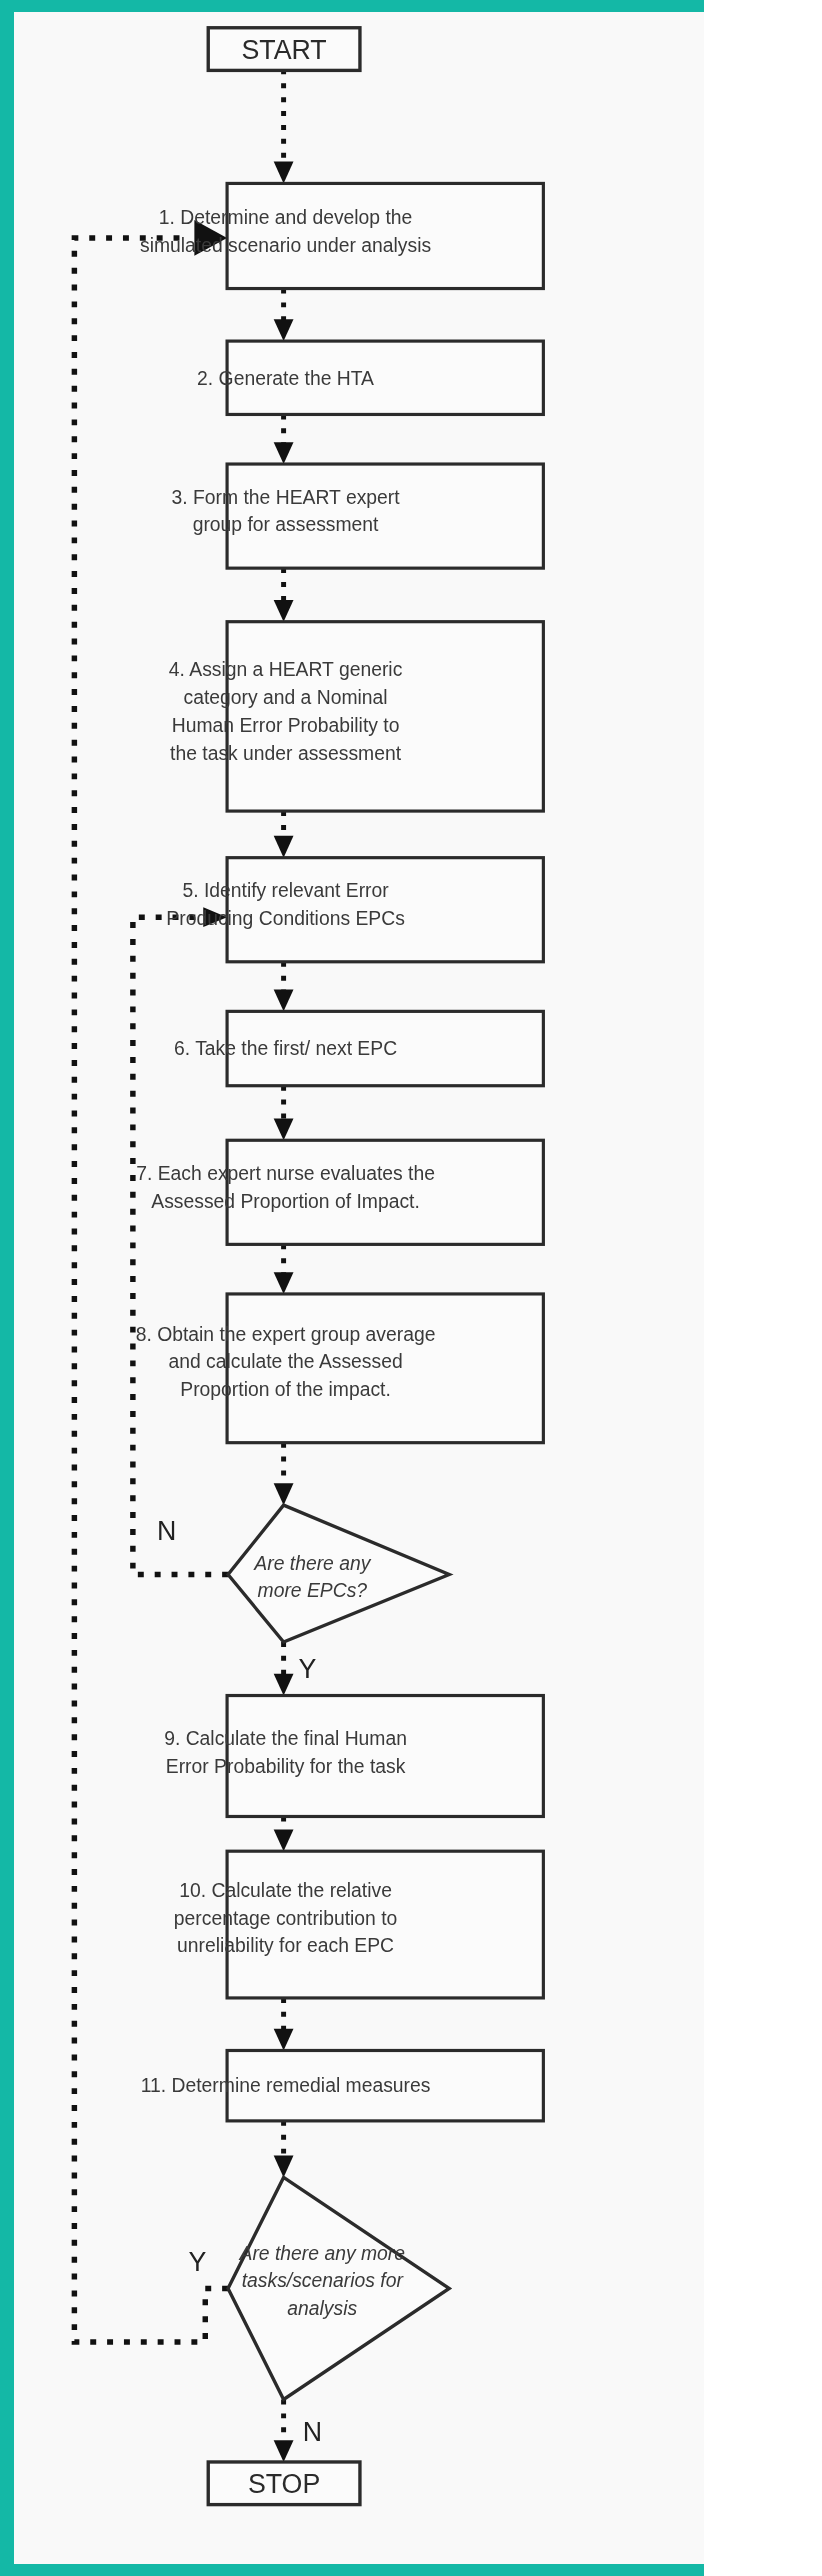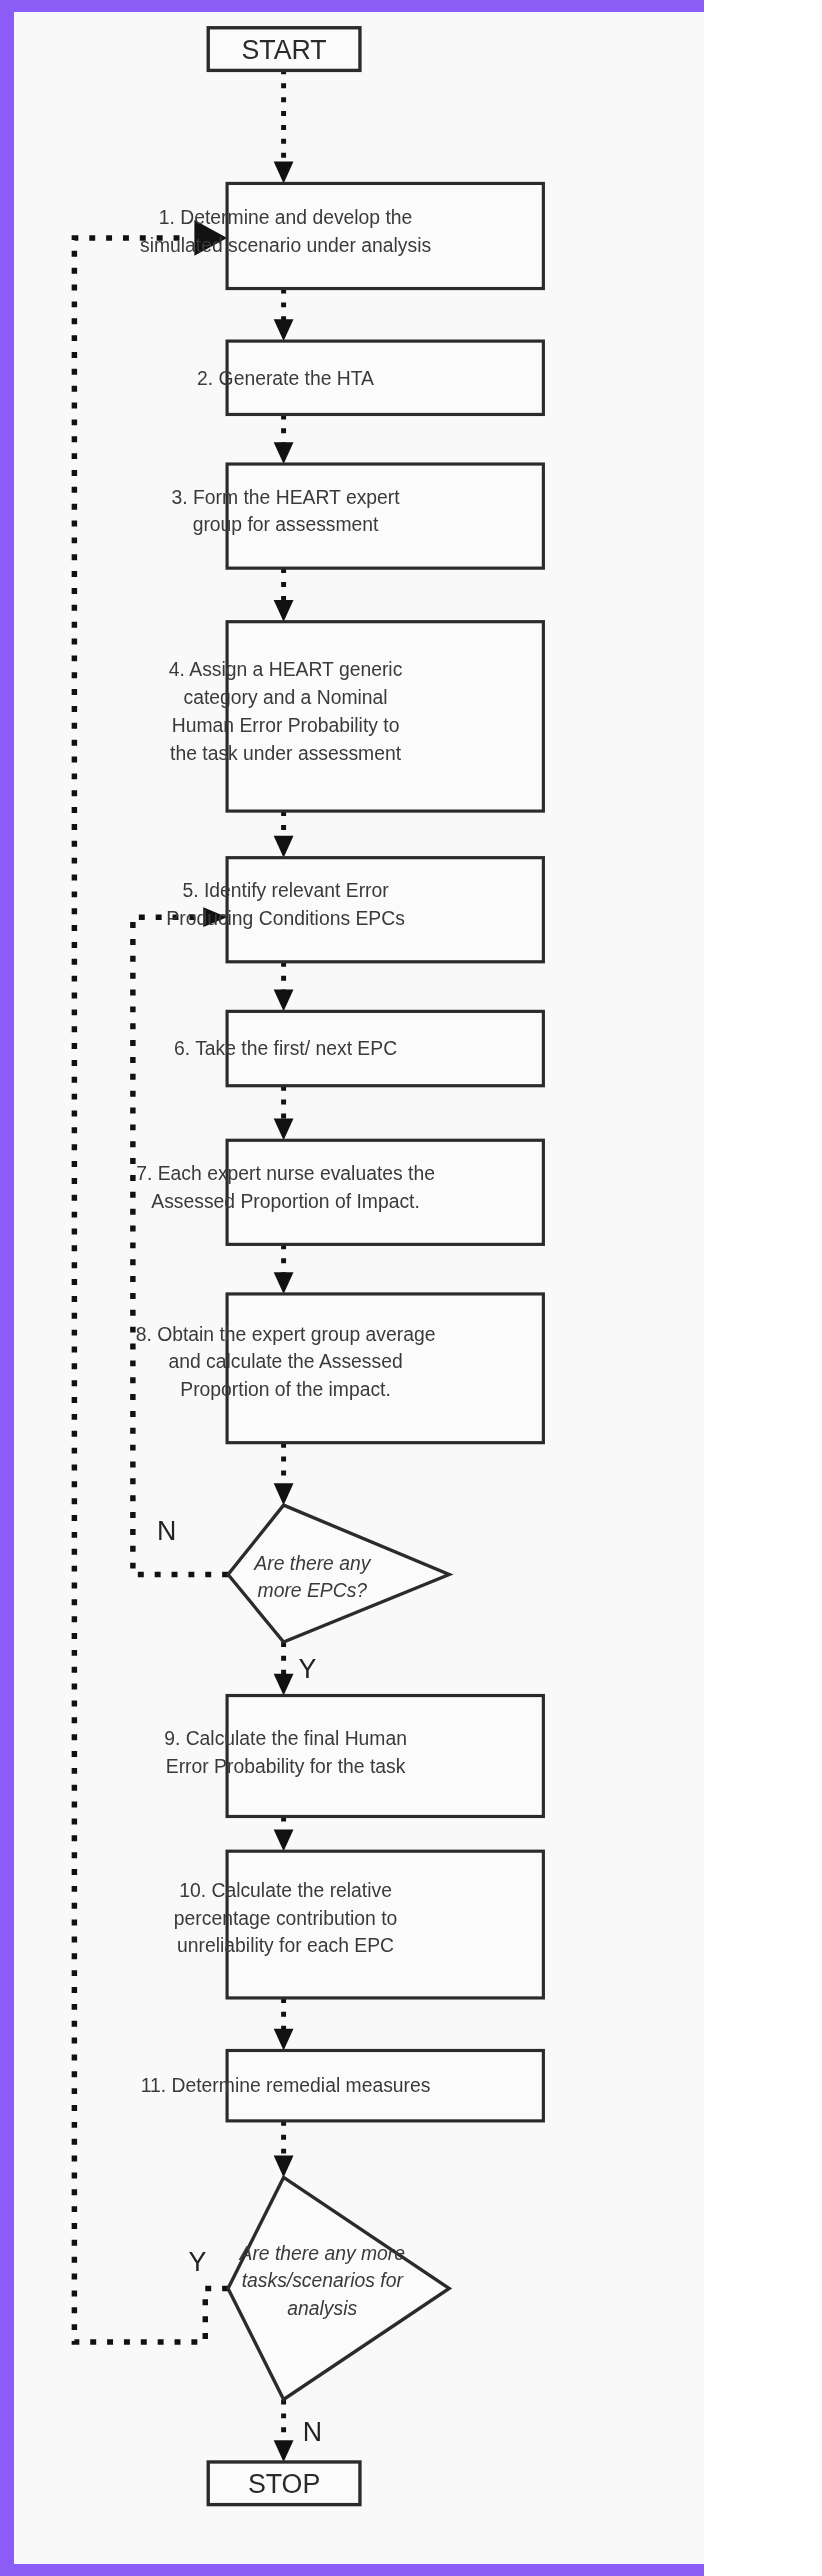--- a/index.html
+++ b/index.html
@@ -4,21 +4,21 @@
 <style>
   html, body {
     margin: 0;
     padding: 0;
     background: #ffffff;
   }
   #page {
     position: relative;
     width: 704px;
     height: 2576px;
-    background: #8b5cf6;
+    background: #14b8a6;
     font-family: "Liberation Sans", sans-serif;
     overflow: hidden;
   }
   #panel {
     position: absolute;
     left: 14px;
     top: 12px;
     width: 793px;
     height: 2552px;
     background: #f9f9f9;

